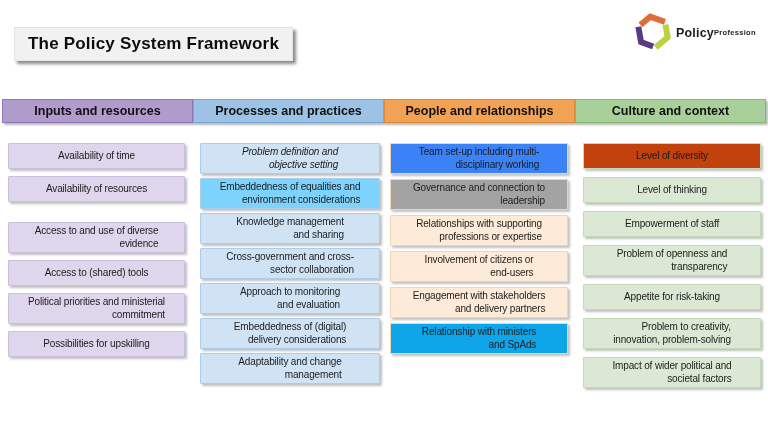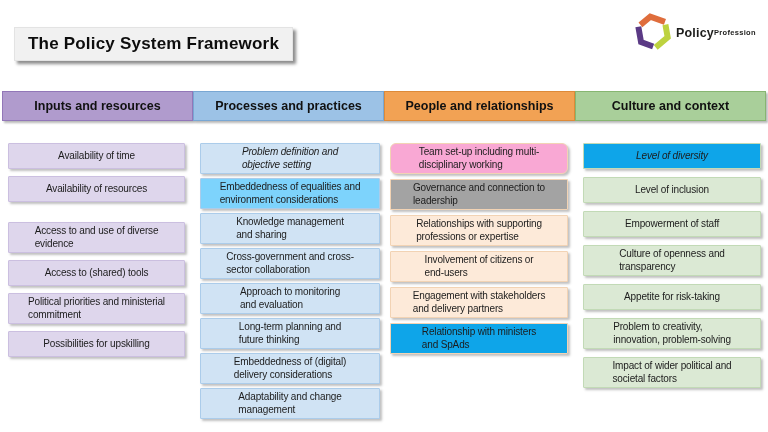--- a/index.html
+++ b/index.html
@@ -23,21 +23,21 @@
   .logo{
     position:absolute; left:630px; top:9px; width:68px;
     display:flex; flex-direction:row; align-items:center;
   }
   .logo svg{display:block;}
   .logo-word1{font-size:12.5px; font-weight:bold; color:#1d1d1b; line-height:12px; margin-top:1px; letter-spacing:0.2px;}
   .logo-word2{font-size:7.5px; font-weight:bold; color:#1d1d1b; line-height:8px; margin-top:1px; letter-spacing:0.3px;}
 
   
   .header-row{
-    position:absolute; left:2px; top:91px; width:764px; height:30px;
+    position:absolute; left:2px; top:99px; width:764px; height:24px;
     display:flex;
   }
   .col-header{
     flex:1; display:flex; align-items:center; justify-content:center;
     font-size:12.5px; font-weight:bold; color:#111;
     border:1px solid; box-sizing:border-box;
     box-shadow:1.5px 2px 2px rgba(0,0,0,0.28);
   }
 
   
@@ -46,21 +46,21 @@
   .board > .column:nth-child(1){left:8px;   width:177px; gap:7px;}
   .board > .column:nth-child(2){left:200px; width:180px; gap:4px;}
   .board > .column:nth-child(3){left:390px; width:178px; gap:5px;}
   .board > .column:nth-child(4){left:583px; width:178px; gap:8px;}
 
   .item-box{
     box-sizing:border-box; min-height:26px;
     border:1px solid; border-radius:1px;
     box-shadow:2px 2px 2.5px rgba(0,0,0,0.25);
     display:flex; align-items:center; justify-content:center;
-    text-align:left; padding:2px 11px;
+    text-align:right; padding:2px 11px;
     font-size:10px; line-height:12.5px; letter-spacing:-0.15px;
     color:#1c1c1c; white-space:pre-line;
   }
 </style>
 </head>
 <body>
 
 <div class="slide">
 
   <div class="title-box">
@@ -101,46 +101,44 @@
         <div class="item-box" style="background: rgb(208, 227, 244); border-color: rgb(171, 204, 234); font-style: italic;">Problem definition and
 objective setting</div>
         <div class="item-box" style="background: #7dd3fc; border-color: rgb(171, 204, 234);">Embeddedness of equalities and
 environment considerations</div>
         <div class="item-box" style="background: rgb(208, 227, 244); border-color: rgb(171, 204, 234);">Knowledge management
 and sharing</div>
         <div class="item-box" style="background: rgb(208, 227, 244); border-color: rgb(171, 204, 234);">Cross-government and cross-
 sector collaboration</div>
         <div class="item-box" style="background: rgb(208, 227, 244); border-color: rgb(171, 204, 234);">Approach to monitoring
 and evaluation</div>
-        <div class="item-box" style="background: rgb(208, 227, 244); border-color: rgb(171, 204, 234);">Long-term planning and
-future thinking</div>
         <div class="item-box" style="background: rgb(208, 227, 244); border-color: rgb(171, 204, 234);">Embeddedness of (digital)
 delivery considerations</div>
         <div class="item-box" style="background: rgb(208, 227, 244); border-color: rgb(171, 204, 234);">Adaptability and change
 management</div>
       </div>
       <div class="column">
-        <div class="item-box" style="background: #f9a8d4; border-color: rgb(242, 211, 180); border-radius: 6px;">Team set-up including multi-
+        <div class="item-box" style="background: #3b82f6; border-color: rgb(242, 211, 180);">Team set-up including multi-
 disciplinary working</div>
         <div class="item-box" style="background: #a3a3a3; border-color: rgb(242, 211, 180);">Governance and connection to
 leadership</div>
         <div class="item-box" style="background: rgb(253, 234, 217); border-color: rgb(242, 211, 180);">Relationships with supporting
 professions or expertise</div>
         <div class="item-box" style="background: rgb(253, 234, 217); border-color: rgb(242, 211, 180);">Involvement of citizens or
 end-users</div>
         <div class="item-box" style="background: rgb(253, 234, 217); border-color: rgb(242, 211, 180);">Engagement with stakeholders
 and delivery partners</div>
         <div class="item-box" style="background: #0ea5e9; border-color: rgb(242, 211, 180);">Relationship with ministers
 and SpAds</div>
       </div>
       <div class="column">
-        <div class="item-box" style="background: #0ea5e9; border-color: rgb(194, 218, 182); font-style: italic;">Level of diversity</div>
-        <div class="item-box" style="background: rgb(219, 233, 212); border-color: rgb(194, 218, 182);">Level of inclusion</div>
+        <div class="item-box" style="background: #c2410c; border-color: rgb(194, 218, 182);">Level of diversity</div>
+        <div class="item-box" style="background: rgb(219, 233, 212); border-color: rgb(194, 218, 182);">Level of thinking</div>
         <div class="item-box" style="background: rgb(219, 233, 212); border-color: rgb(194, 218, 182);">Empowerment of staff</div>
-        <div class="item-box" style="background: rgb(219, 233, 212); border-color: rgb(194, 218, 182);">Culture of openness and
+        <div class="item-box" style="background: rgb(219, 233, 212); border-color: rgb(194, 218, 182);">Problem of openness and
 transparency</div>
         <div class="item-box" style="background: rgb(219, 233, 212); border-color: rgb(194, 218, 182);">Appetite for risk-taking</div>
         <div class="item-box" style="background: rgb(219, 233, 212); border-color: rgb(194, 218, 182);">Problem to creativity,
 innovation, problem-solving</div>
         <div class="item-box" style="background: rgb(219, 233, 212); border-color: rgb(194, 218, 182);">Impact of wider political and
 societal factors</div>
       </div>
     </div>
 
 </div>

